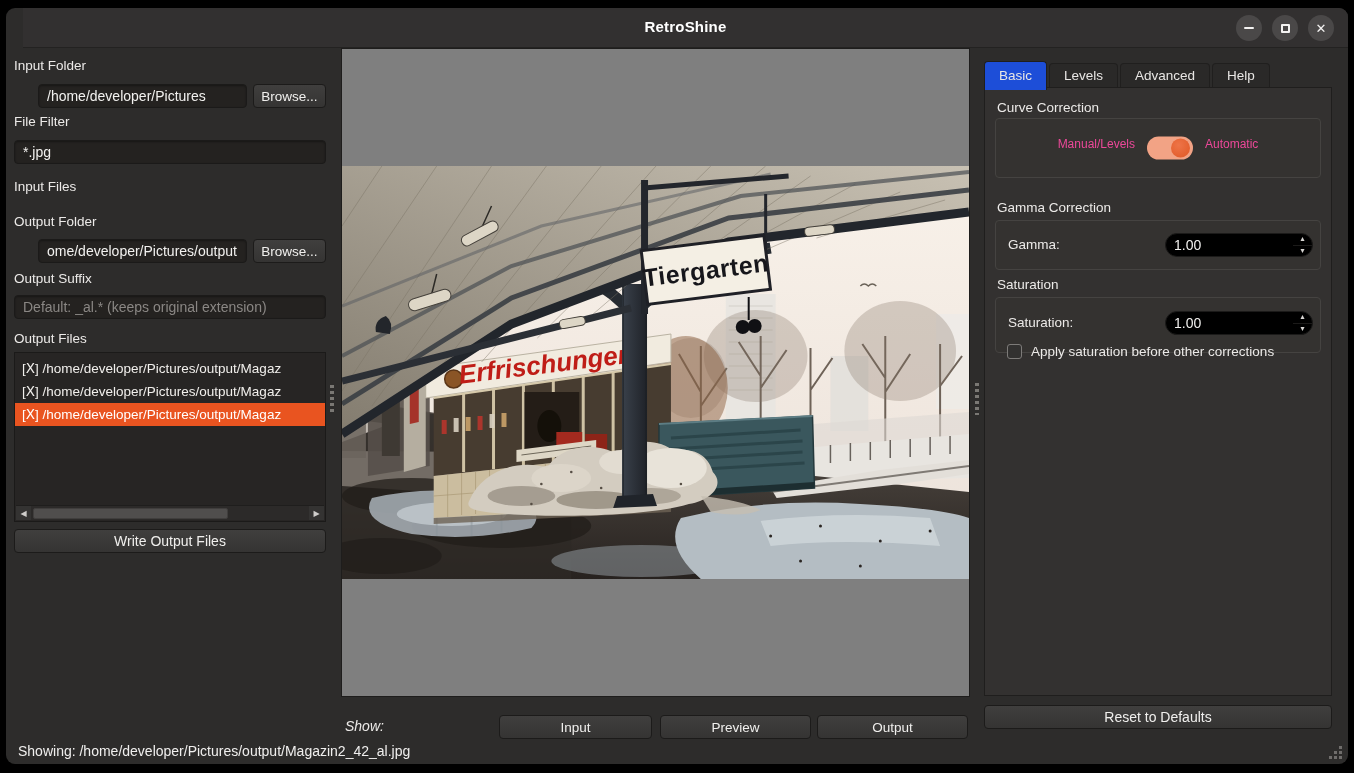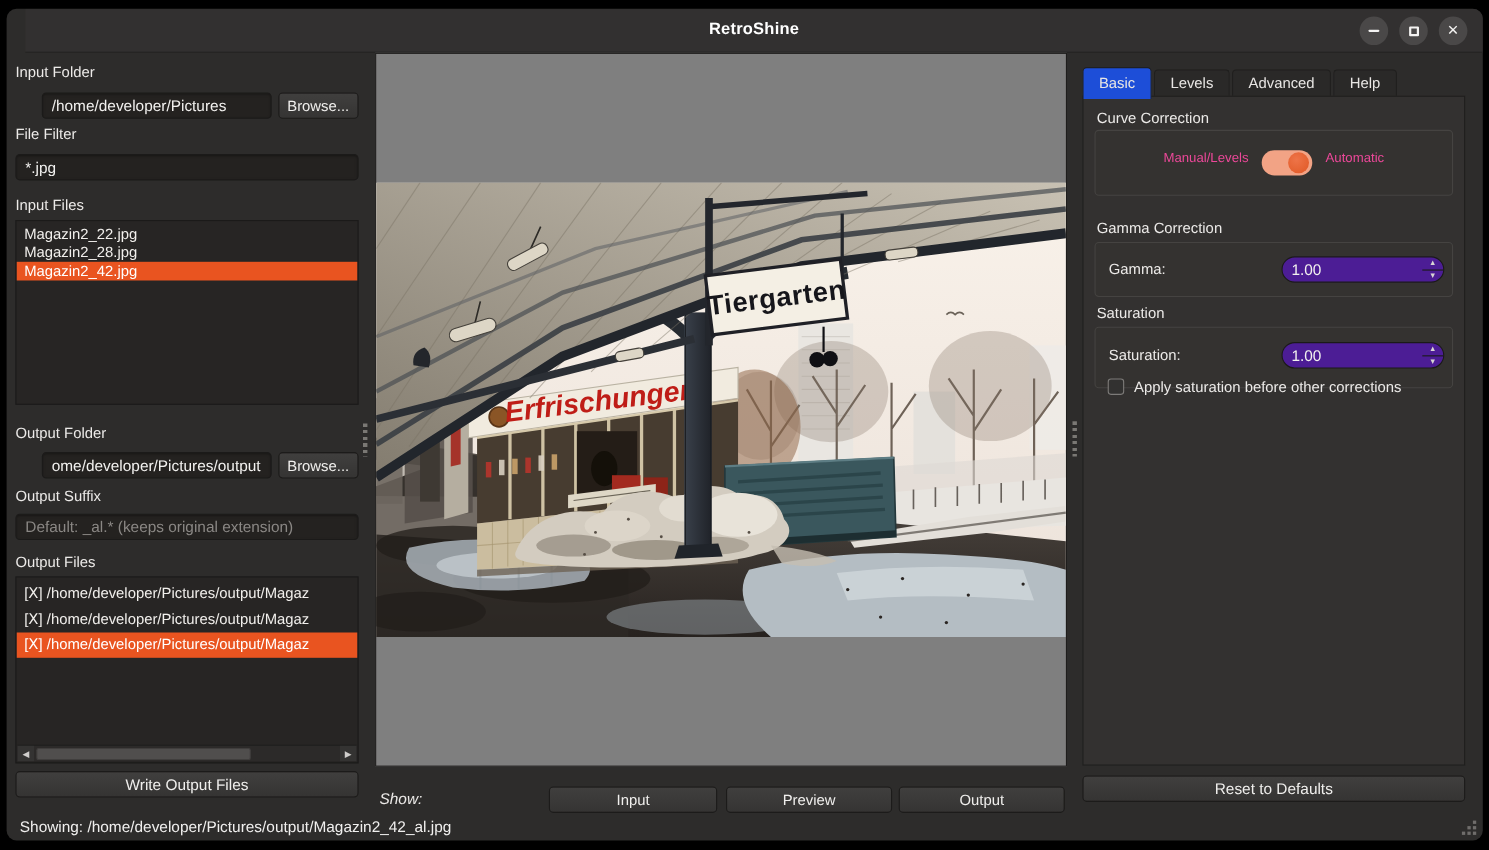--- a/index.html
+++ b/index.html
@@ -59,21 +59,21 @@
              border:1px solid #1f1e1d; }
   .grpbox { position:absolute; left:10px; right:10px; border:1px solid #454341; border-radius:4px;
             background:#343230; }
   .sectitle { position:absolute; left:12px; color:#eceae8; font-size:13.5px; }
   .toggle-row { position:absolute; left:0; right:0; top:50%; transform:translateY(-50%);
                 display:flex; align-items:flex-start; justify-content:center; gap:12px;
                 color:#ec4899; font-size:12px; }
   .switch { width:46px; height:23px; border-radius:12px; background:#F2A385; position:relative; }
   .knob { position:absolute; left:24px; top:2px; width:19px; height:19px; border-radius:50%;
           background:radial-gradient(circle at 40% 35%, #ee7448, #E4602F 70%); }
-  .spin { position:absolute; width:148px; height:24px; background:#4c1d95; border:1px solid #1b1a19;
+  .spin { position:absolute; width:148px; height:24px; background:#000000; border:1px solid #1b1a19;
           border-radius:12px; }
   .spinval { position:absolute; left:8px; top:3px; color:#f2f1ef; font-size:14px; }
   .spinbtns { position:absolute; right:0; top:0; bottom:0; width:19px; display:flex;
               flex-direction:column; }
   .spinbtns span { flex:1; display:flex; align-items:center; justify-content:center;
                    color:#d8d6d4; font-size:8px; line-height:1; }
   .spinbtns span:first-child { border-bottom:1px solid #1b1a19; }
   .checkbox { width:15px; height:15px; border:1px solid #7d7b79; border-radius:3px;
               background:#323130; flex:none; }
   .checkrow { position:absolute; display:flex; align-items:center; gap:9px; color:#eceae8;
@@ -105,27 +105,20 @@
 
   <div class="left">
     <div class="lbl" style="margin-top:2px">Input Folder</div>
     <div class="frow" style="margin-top:9px">
       <input class="tbox" style="width: 226px;" value="/home/developer/Pictures">
       <div class="btn" style="width:80px">Browse...</div>
     </div>
     <div class="lbl" style="margin-top:6px">File Filter</div>
     <input class="tbox" style="margin-top: 9px;" value="*.jpg">
     <div class="lbl" style="margin-top:15px">Input Files</div>
-    <div class="listbox" style="margin-top:4px; height:168px">
-      <div style="padding-top:3px">
-        <div class="row">Magazin2_22.jpg</div>
-        <div class="row">Magazin2_28.jpg</div>
-        <div class="row sel">Magazin2_42.jpg</div>
-      </div>
-    </div>
     <div class="lbl" style="margin-top:18px">Output Folder</div>
     <div class="frow" style="margin-top:8px">
       <input class="tbox" style="width: 226px;" value="ome/developer/Pictures/output">
       <div class="btn" style="width:80px">Browse...</div>
     </div>
     <div class="lbl" style="margin-top:8px">Output Suffix</div>
     <input class="tbox" style="margin-top: 7px;" placeholder="Default: _al.* (keeps original extension)">
     <div class="lbl" style="margin-top:12px">Output Files</div>
     <div class="listbox" style="margin-top:4px; height:170px">
       <div style="padding-top:4px">

